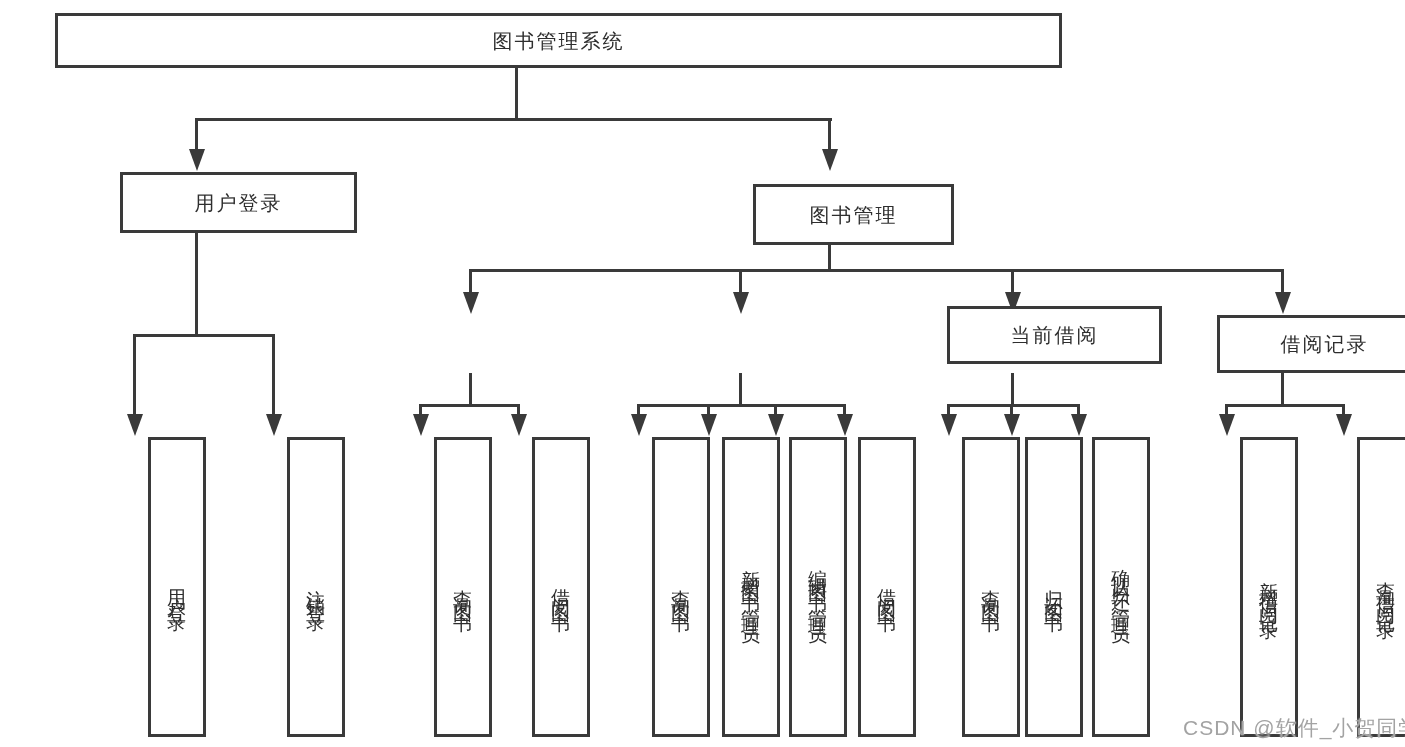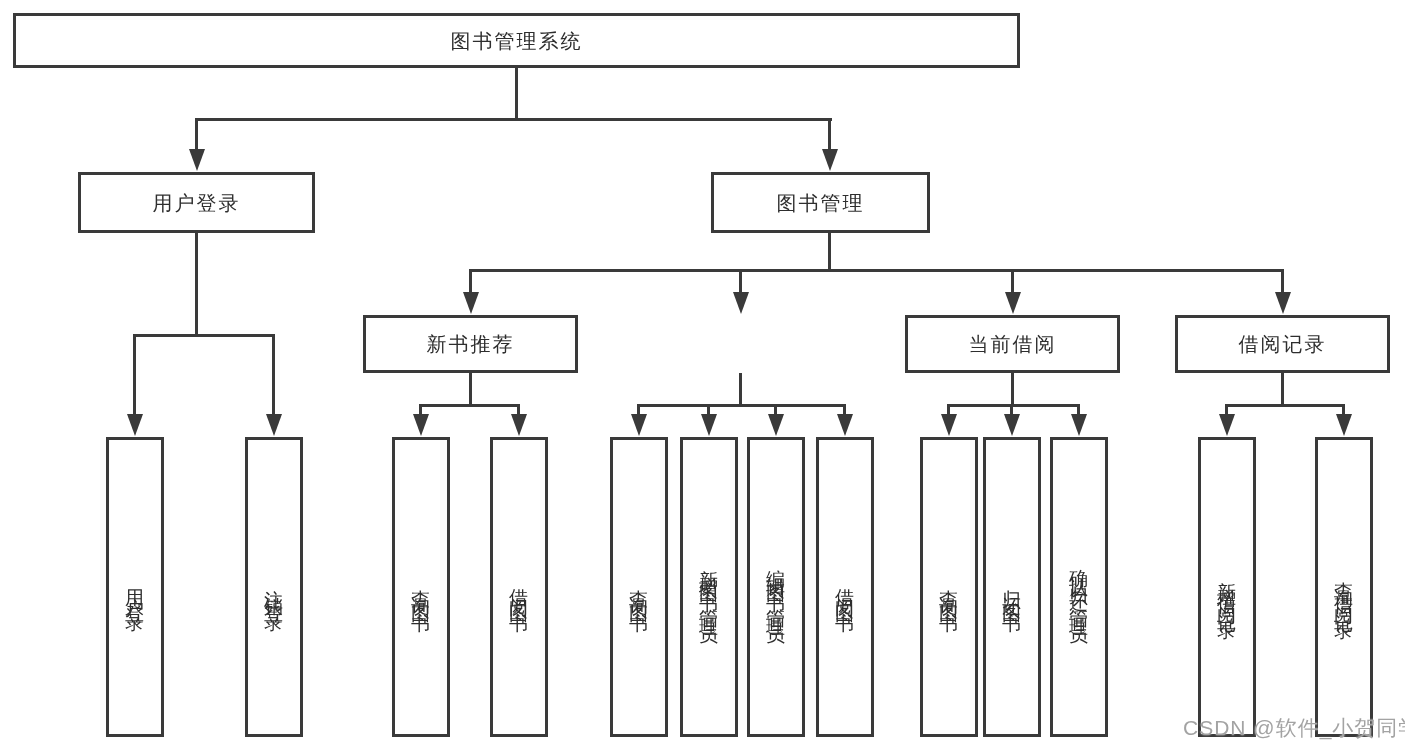--- a/index.html
+++ b/index.html
@@ -20,20 +20,21 @@
     background: #ffffff;
     border: 3px solid #3a3a3a;
     color: #2e2e2e;
     display: flex;
     align-items: center;
     justify-content: center;
     font-size: 20px;
     letter-spacing: 2px;
     line-height: 1;
     z-index: 2;
+    margin-left: 42px;
   }
 
   
   .vbox {
     writing-mode: vertical-rl;
     text-orientation: mixed;
     font-size: 19px;
     letter-spacing: 8px;
     padding-top: 6px;
   }
@@ -69,24 +70,23 @@
   }
 </style>
 </head>
 <body>
 
 <div class="canvas" id="canvas">
 
   <div class="box" style="left:13px; top:13px; width:1007px; height:55px">图书管理系统</div>
 
   <div class="box" style="left:78px; top:172px; width:237px; height:61px">用户登录</div>
-  <div class="box" style="left:711px; top:172px; width:219px; height:61px">图书管理</div>
+  <div class="box" style="left:711px; top:184px; width:201px; height:61px">图书管理</div>
 
-  <div class="box" style="left:363px; top:315px; width:215px; height:58px">新书推荐</div>
-  <div class="box" style="left:905px; top:315px; width:215px; height:58px">当前借阅</div>
+  <div class="box" style="left:905px; top:306px; width:215px; height:58px">当前借阅</div>
   <div class="box" style="left:1175px; top:315px; width:215px; height:58px">借阅记录</div>
 
   <div class="box vbox" style="left:106px; top:437px; width:58px; height:300px">用户登录</div>
   <div class="box vbox" style="left:245px; top:437px; width:58px; height:300px">注销登录</div>
 
   <div class="box vbox" style="left:392px; top:437px; width:58px; height:300px">查询图书</div>
   <div class="box vbox" style="left:490px; top:437px; width:58px; height:300px">借阅图书</div>
 
   <div class="box vbox" style="left:610px; top:437px; width:58px; height:300px">查询图书</div>
   <div class="box vbox" style="left:680px; top:437px; width:58px; height:300px">新增图书（管理员）</div>

